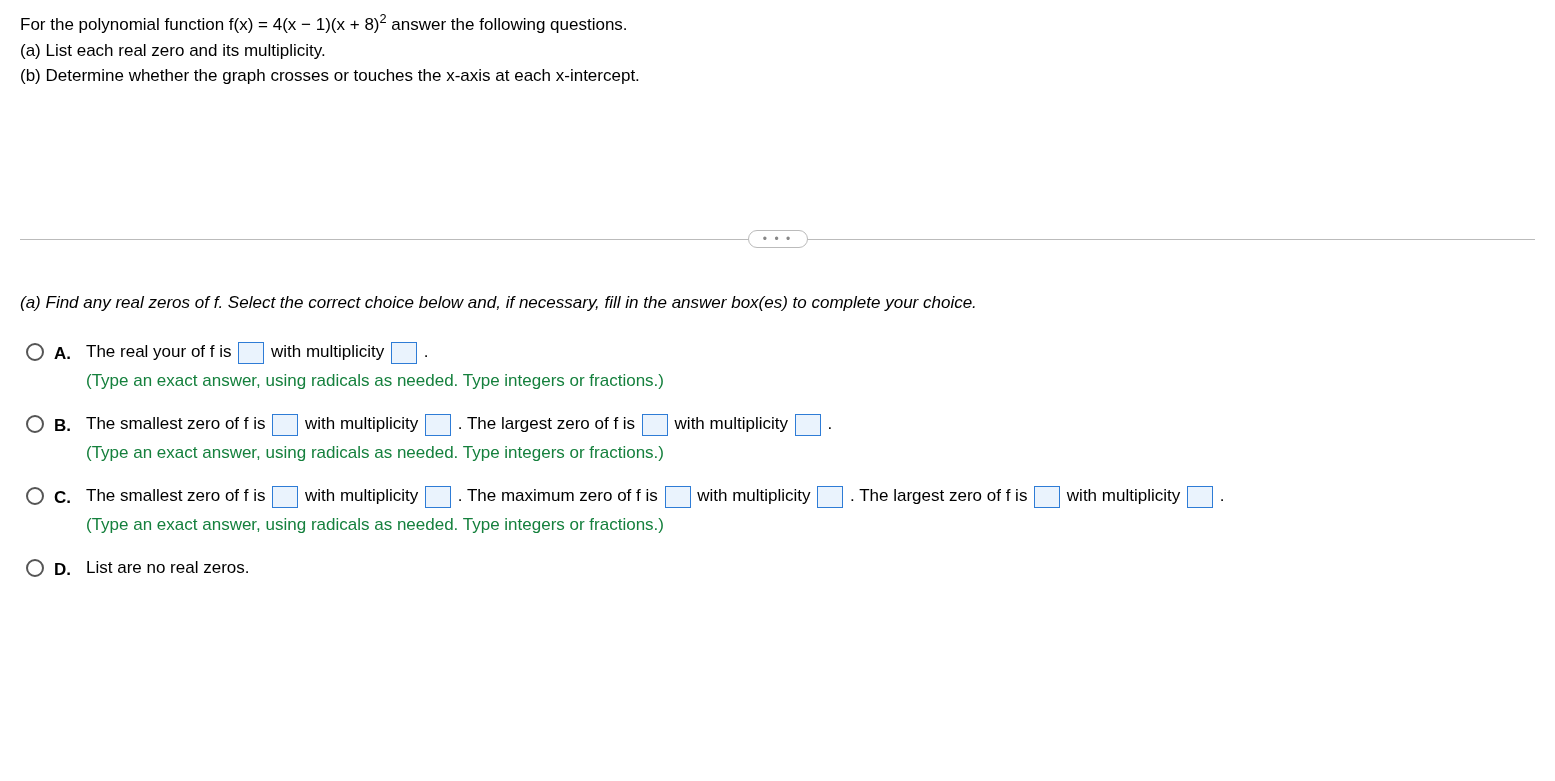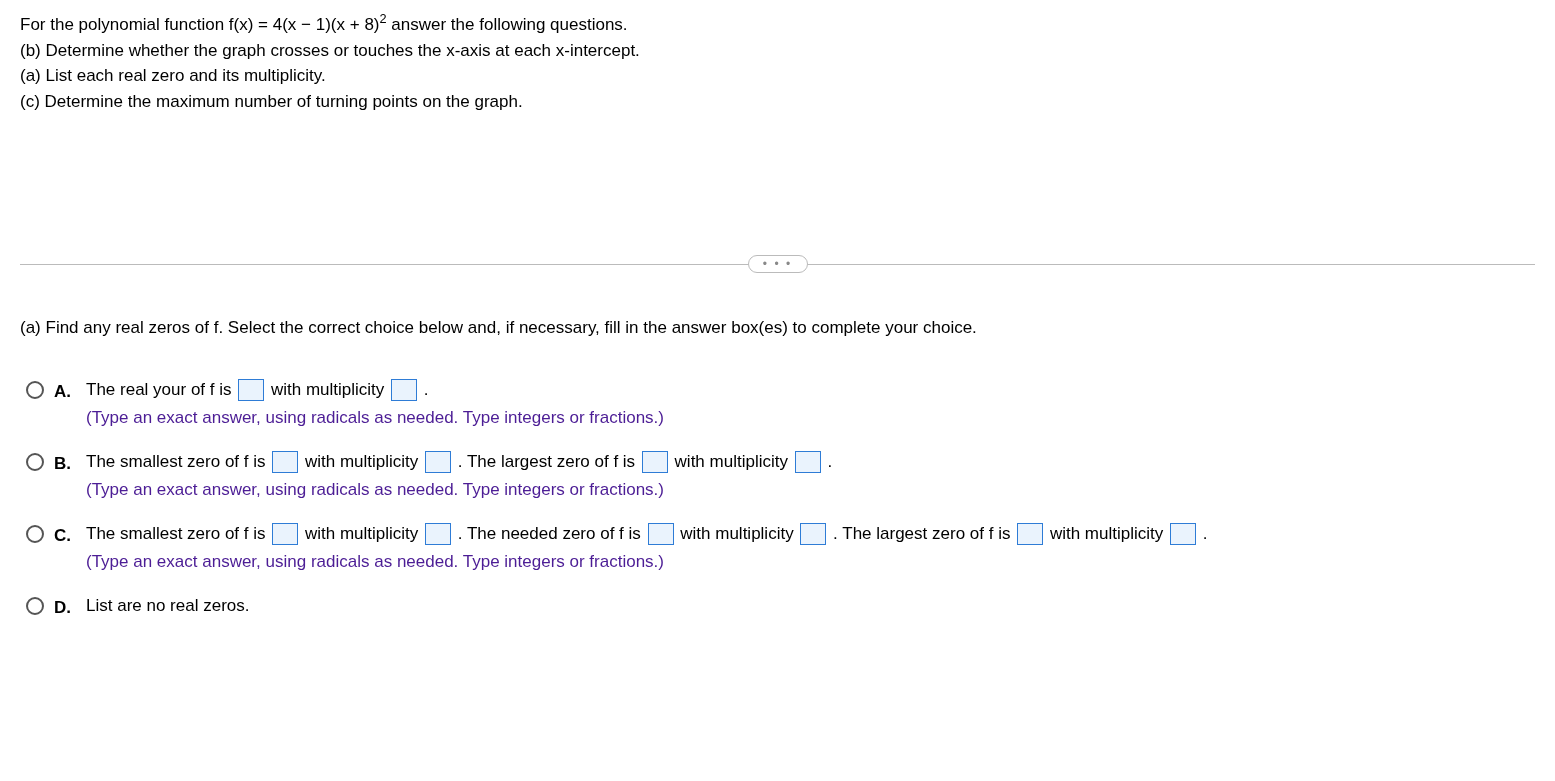--- a/index.html
+++ b/index.html
@@ -43,21 +43,22 @@
       height: 18px;
       display: flex;
       align-items: center;
       justify-content: center;
       color: #888;
       font-size: 12px;
       letter-spacing: 2px;
       cursor: pointer;
     }
     .part-prompt {
-      margin-bottom: 36px;
+      margin-bottom: 24px;
+      font-style: italic;
     }
     .choice {
       display: flex;
       align-items: flex-start;
       gap: 10px;
       margin-bottom: 18px;
       padding-left: 6px;
     }
     .radio {
       width: 18px;
@@ -87,33 +88,32 @@
       height: 22px;
       border: 1px solid #2e7cd6;
       background: #eaf3fd;
       vertical-align: middle;
       margin: 0 2px;
       font-size: 14px;
       text-align: center;
       cursor: text;
     }
     .hint {
-      color: #4c1d95;
+      color: #15803d;
     }
   </style>
 </head>
 <body>
 
 <div class="question-stem">
   <span class="line">
     <span>For the polynomial function f(x) = 4(x − 1)(x + 8)</span><sup>2</sup><span> answer the following questions.</span>
   </span>
+  <span class="line">(a) List each real zero and its multiplicity.</span>
   <span class="line">(b) Determine whether the graph crosses or touches the x-axis at each x-intercept.</span>
-  <span class="line">(a) List each real zero and its multiplicity.</span>
-  <span class="line">(c) Determine the maximum number of turning points on the graph.</span>
 </div>
 
 <div class="divider-wrapper">
   <div class="divider-pill">
     <span>• • •</span>
   </div>
 </div>
 
 <div class="part-prompt">(a) Find any real zeros of f. Select the correct choice below and, if necessary, fill in the answer box(es) to complete your choice.</div>
 
@@ -153,21 +153,21 @@
 
 <div class="choice">
   <div class="radio"></div>
   <div class="choice-letter">C.</div>
   <div class="choice-body">
     <div class="choice-line">
       <span>The smallest zero of f is </span>
       <input class="input-box" style="">
       <span> with multiplicity </span>
       <input class="input-box" style="">
-      <span>. The needed zero of f is </span>
+      <span>. The maximum zero of f is </span>
       <input class="input-box" style="">
       <span> with multiplicity </span>
       <input class="input-box" style="">
       <span>. The largest zero of f is </span>
       <input class="input-box" style="">
       <span> with multiplicity </span>
       <input class="input-box" style="">
       <span>.</span>
     </div>
     <div class="hint">(Type an exact answer, using radicals as needed. Type integers or fractions.)</div>

